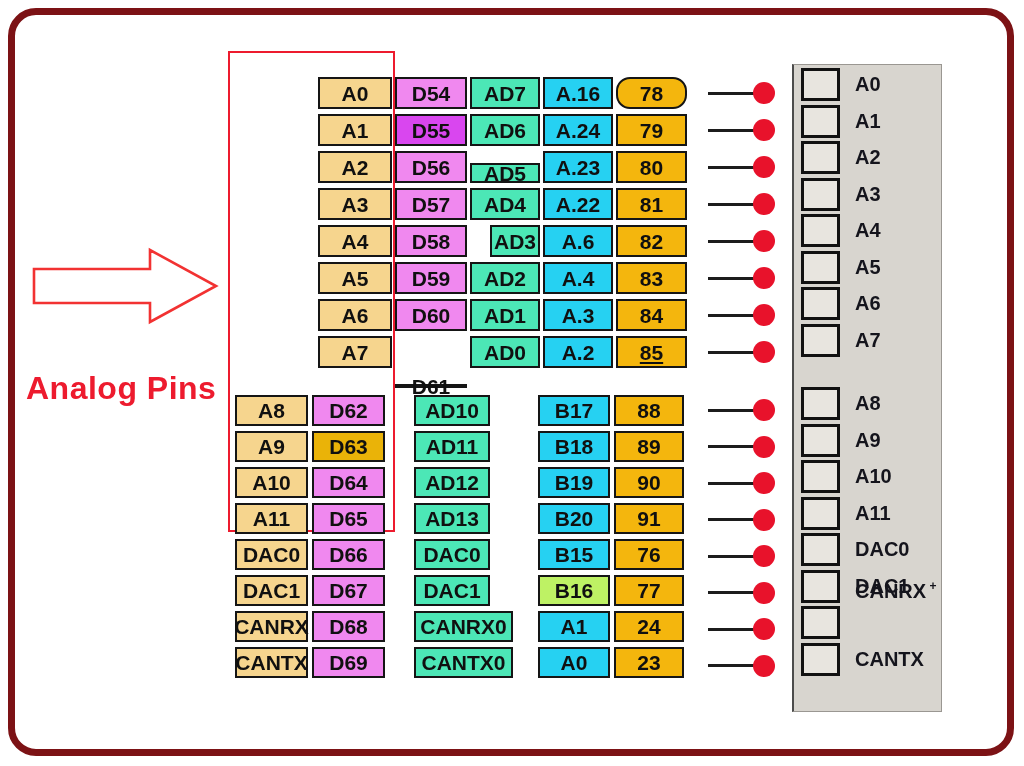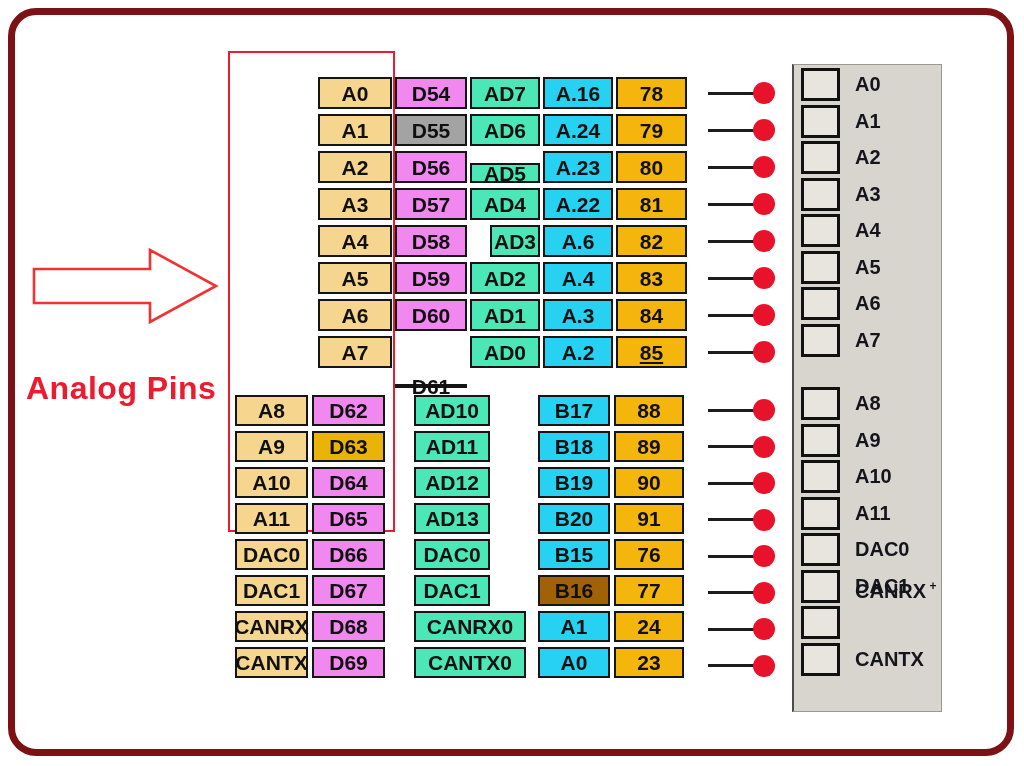--- a/index.html
+++ b/index.html
@@ -19,21 +19,21 @@
            grid-auto-rows:32px;column-gap:3px;row-gap:5px;}
   .tbl-bl{left:235px;top:395px;grid-template-columns:73px 73px;
           grid-auto-rows:31px;column-gap:4px;row-gap:5px;}
   .tbl-br{left:538px;top:395px;grid-template-columns:72px 70px;
           grid-auto-rows:31px;column-gap:4px;row-gap:5px;}
   .tbl-mid{left:414px;top:395px;position:absolute;display:flex;flex-direction:column;
            gap:5px;align-items:flex-start;}
   .cell{border:2px solid #151515;box-sizing:border-box;display:flex;align-items:center;
         justify-content:center;font-size:21px;font-weight:700;color:#101010;line-height:1;}
   .tbl-mid .cell{width:76px;height:31px;}
-  .tbl-mid .cell.wide{width:112px;}
+  .tbl-mid .cell.wide{width:99px;}
 
   
   .conn-group{position:absolute;left:0;top:0;width:0;height:0;overflow:visible;}
   .conn-line{position:absolute;left:708px;width:46px;height:3px;background:#1c1c1c;}
   .conn-dot{position:absolute;left:753px;width:22px;height:22px;border-radius:50%;
             background:var(--dot-red);}
 
   
   .chip-panel{position:absolute;left:792px;top:64px;width:150px;height:648px;
               background:var(--panel-gray);border:1px solid #9a9792;border-left:2px solid #4c4c4c;
@@ -58,23 +58,23 @@
 
   <div class="analog-label">Analog Pins</div>
 
   <div class="highlight-rect"></div>
 
   <div class="tbl tbl-top">
       <div class="cell" style="background: rgb(246, 213, 142);">A0</div>
       <div class="cell" style="background: rgb(240, 136, 239);">D54</div>
       <div class="cell" style="background: rgb(76, 231, 182);">AD7</div>
       <div class="cell" style="background: rgb(38, 209, 242);">A.16</div>
-      <div class="cell" style="background: rgb(244, 182, 13);">78</div>
+      <div class="cell" style="background: rgb(244, 182, 13); border-radius: 14px;">78</div>
       <div class="cell" style="background: rgb(246, 213, 142);">A1</div>
-      <div class="cell" style="background: #a3a3a3;">D55</div>
+      <div class="cell" style="background: #d946ef;">D55</div>
       <div class="cell" style="background: rgb(76, 231, 182);">AD6</div>
       <div class="cell" style="background: rgb(38, 209, 242);">A.24</div>
       <div class="cell" style="background: rgb(244, 182, 13);">79</div>
       <div class="cell" style="background: rgb(246, 213, 142);">A2</div>
       <div class="cell" style="background: rgb(240, 136, 239);">D56</div>
       <div class="cell" style="background: rgb(76, 231, 182); margin-top: 12px;">AD5</div>
       <div class="cell" style="background: rgb(38, 209, 242);">A.23</div>
       <div class="cell" style="background: rgb(244, 182, 13);">80</div>
       <div class="cell" style="background: rgb(246, 213, 142);">A3</div>
       <div class="cell" style="background: rgb(240, 136, 239);">D57</div>
@@ -137,21 +137,21 @@
       <div class="cell" style="background: rgb(38, 209, 242);">B17</div>
       <div class="cell" style="background: rgb(244, 182, 13);">88</div>
       <div class="cell" style="background: rgb(38, 209, 242);">B18</div>
       <div class="cell" style="background: rgb(244, 182, 13);">89</div>
       <div class="cell" style="background: rgb(38, 209, 242);">B19</div>
       <div class="cell" style="background: rgb(244, 182, 13);">90</div>
       <div class="cell" style="background: rgb(38, 209, 242);">B20</div>
       <div class="cell" style="background: rgb(244, 182, 13);">91</div>
       <div class="cell" style="background: rgb(38, 209, 242);">B15</div>
       <div class="cell" style="background: rgb(244, 182, 13);">76</div>
-      <div class="cell" style="background: #a16207;">B16</div>
+      <div class="cell" style="background: #bef264;">B16</div>
       <div class="cell" style="background: rgb(244, 182, 13);">77</div>
       <div class="cell" style="background: rgb(38, 209, 242);">A1</div>
       <div class="cell" style="background: rgb(244, 182, 13);">24</div>
       <div class="cell" style="background: rgb(38, 209, 242);">A0</div>
       <div class="cell" style="background: rgb(244, 182, 13);">23</div>
     </div>
 
   <div class="conn-group">
       <div class="conn-line" style="top: 91.5px;"></div>
       <div class="conn-dot" style="top: 82px;"></div>

